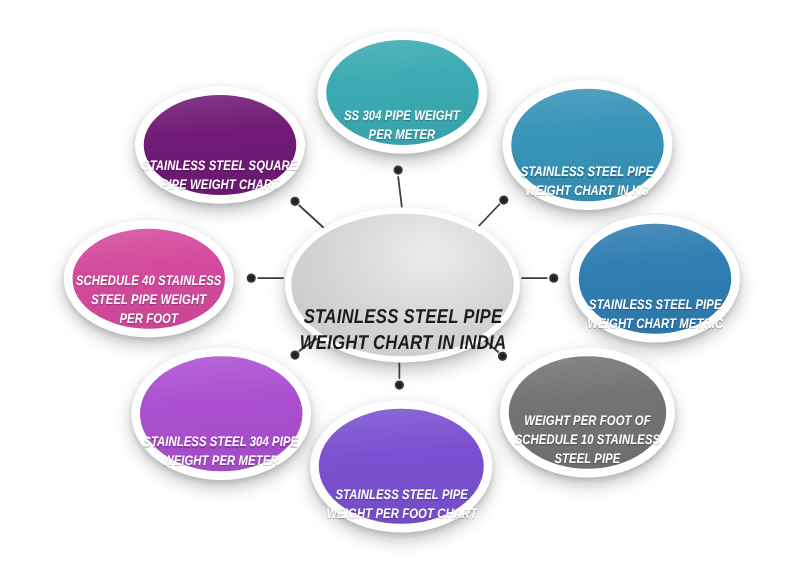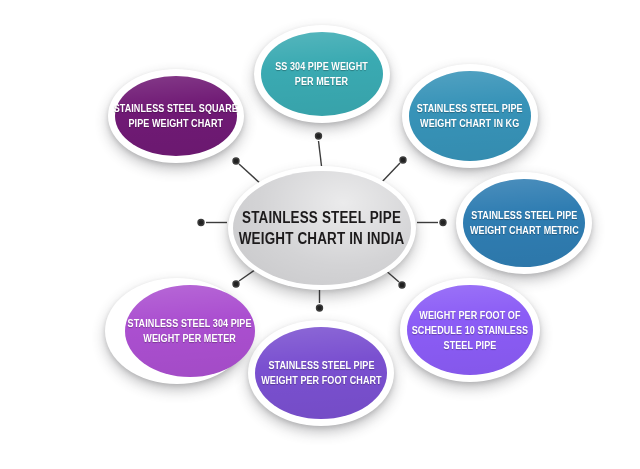--- a/index.html
+++ b/index.html
@@ -33,23 +33,24 @@
     box-shadow: 0 6px 13px rgba(50,50,55,0.30), 0 2px 4px rgba(0,0,0,0.12);
     padding: 7px;
     box-sizing: border-box;
     z-index: 2;
   }
   .bubble {
     width: 100%;
     height: 100%;
     border-radius: 50%;
     display: flex;
-    align-items: center;
+    align-items: flex-end;
     justify-content: center;
     position: relative;
+    font-style: italic;
   }
   .bubble::before {
     content: "";
     position: absolute;
     inset: 0;
     border-radius: 50%;
     background: linear-gradient(175deg, rgba(255,255,255,0.14) 0%, rgba(255,255,255,0) 40%, rgba(0,0,0,0.05) 100%);
     pointer-events: none;
   }
   .label {
@@ -169,47 +170,56 @@
   <div class="node node-right">
     <div class="bubble" style="background-color: rgb(47, 125, 178);">
       <div class="label">
         <span class="ln">STAINLESS STEEL PIPE</span>
         <span class="ln">WEIGHT CHART METRIC</span>
       </div>
     </div>
   </div>
 
   <div class="node node-bottom-right">
-    <div class="bubble" style="background-color: #8b5cf6;">
+    <div class="bubble" style="background-color: #737373;">
       <div class="label">
         <span class="ln">WEIGHT PER FOOT OF</span>
         <span class="ln">SCHEDULE 10 STAINLESS</span>
         <span class="ln">STEEL PIPE</span>
       </div>
     </div>
   </div>
 
   <div class="node node-bottom">
     <div class="bubble" style="background-color: rgb(122, 80, 208);">
       <div class="label">
         <span class="ln">STAINLESS STEEL PIPE</span>
         <span class="ln">WEIGHT PER FOOT CHART</span>
       </div>
     </div>
   </div>
 
   <div class="node node-bottom-left">
-    <div class="bubble" style="background-color: rgb(171, 79, 208); margin-left: 13px;">
+    <div class="bubble" style="background-color: rgb(171, 79, 208);">
       <div class="label">
         <span class="ln">STAINLESS STEEL 304 PIPE</span>
         <span class="ln">WEIGHT PER METER</span>
       </div>
     </div>
   </div>
 
+  <div class="node node-left">
+    <div class="bubble" style="background-color: rgb(212, 73, 156);">
+      <div class="label">
+        <span class="ln">SCHEDULE 40 STAINLESS</span>
+        <span class="ln">STEEL PIPE WEIGHT</span>
+        <span class="ln">PER FOOT</span>
+      </div>
+    </div>
+  </div>
 
   <div class="node node-top-left">
     <div class="bubble" style="background-color: #701a75;">
       <div class="label">
         <span class="ln">STAINLESS STEEL SQUARE</span>
         <span class="ln">PIPE WEIGHT CHART</span>
       </div>
     </div>
   </div>
 

